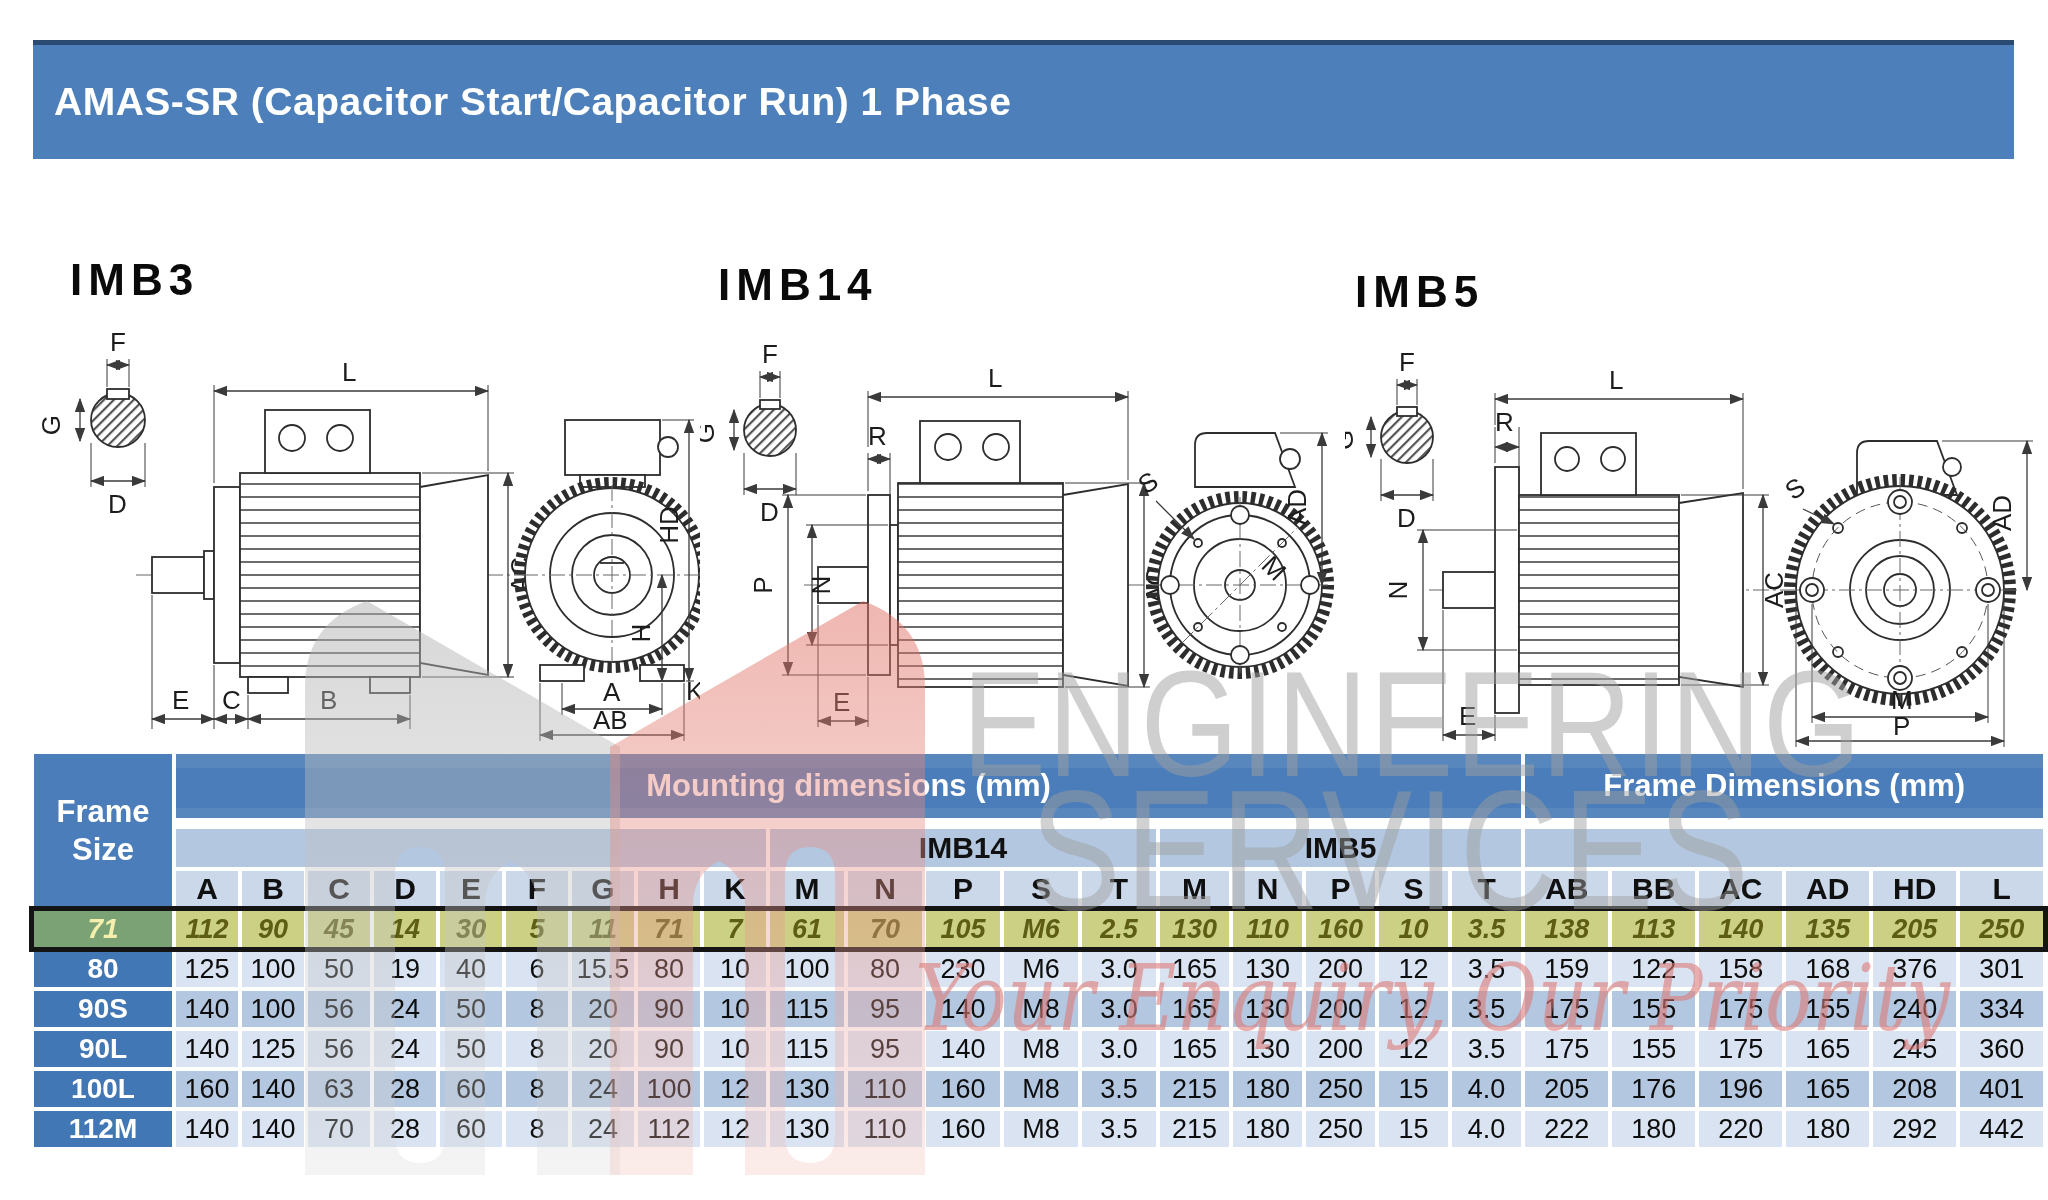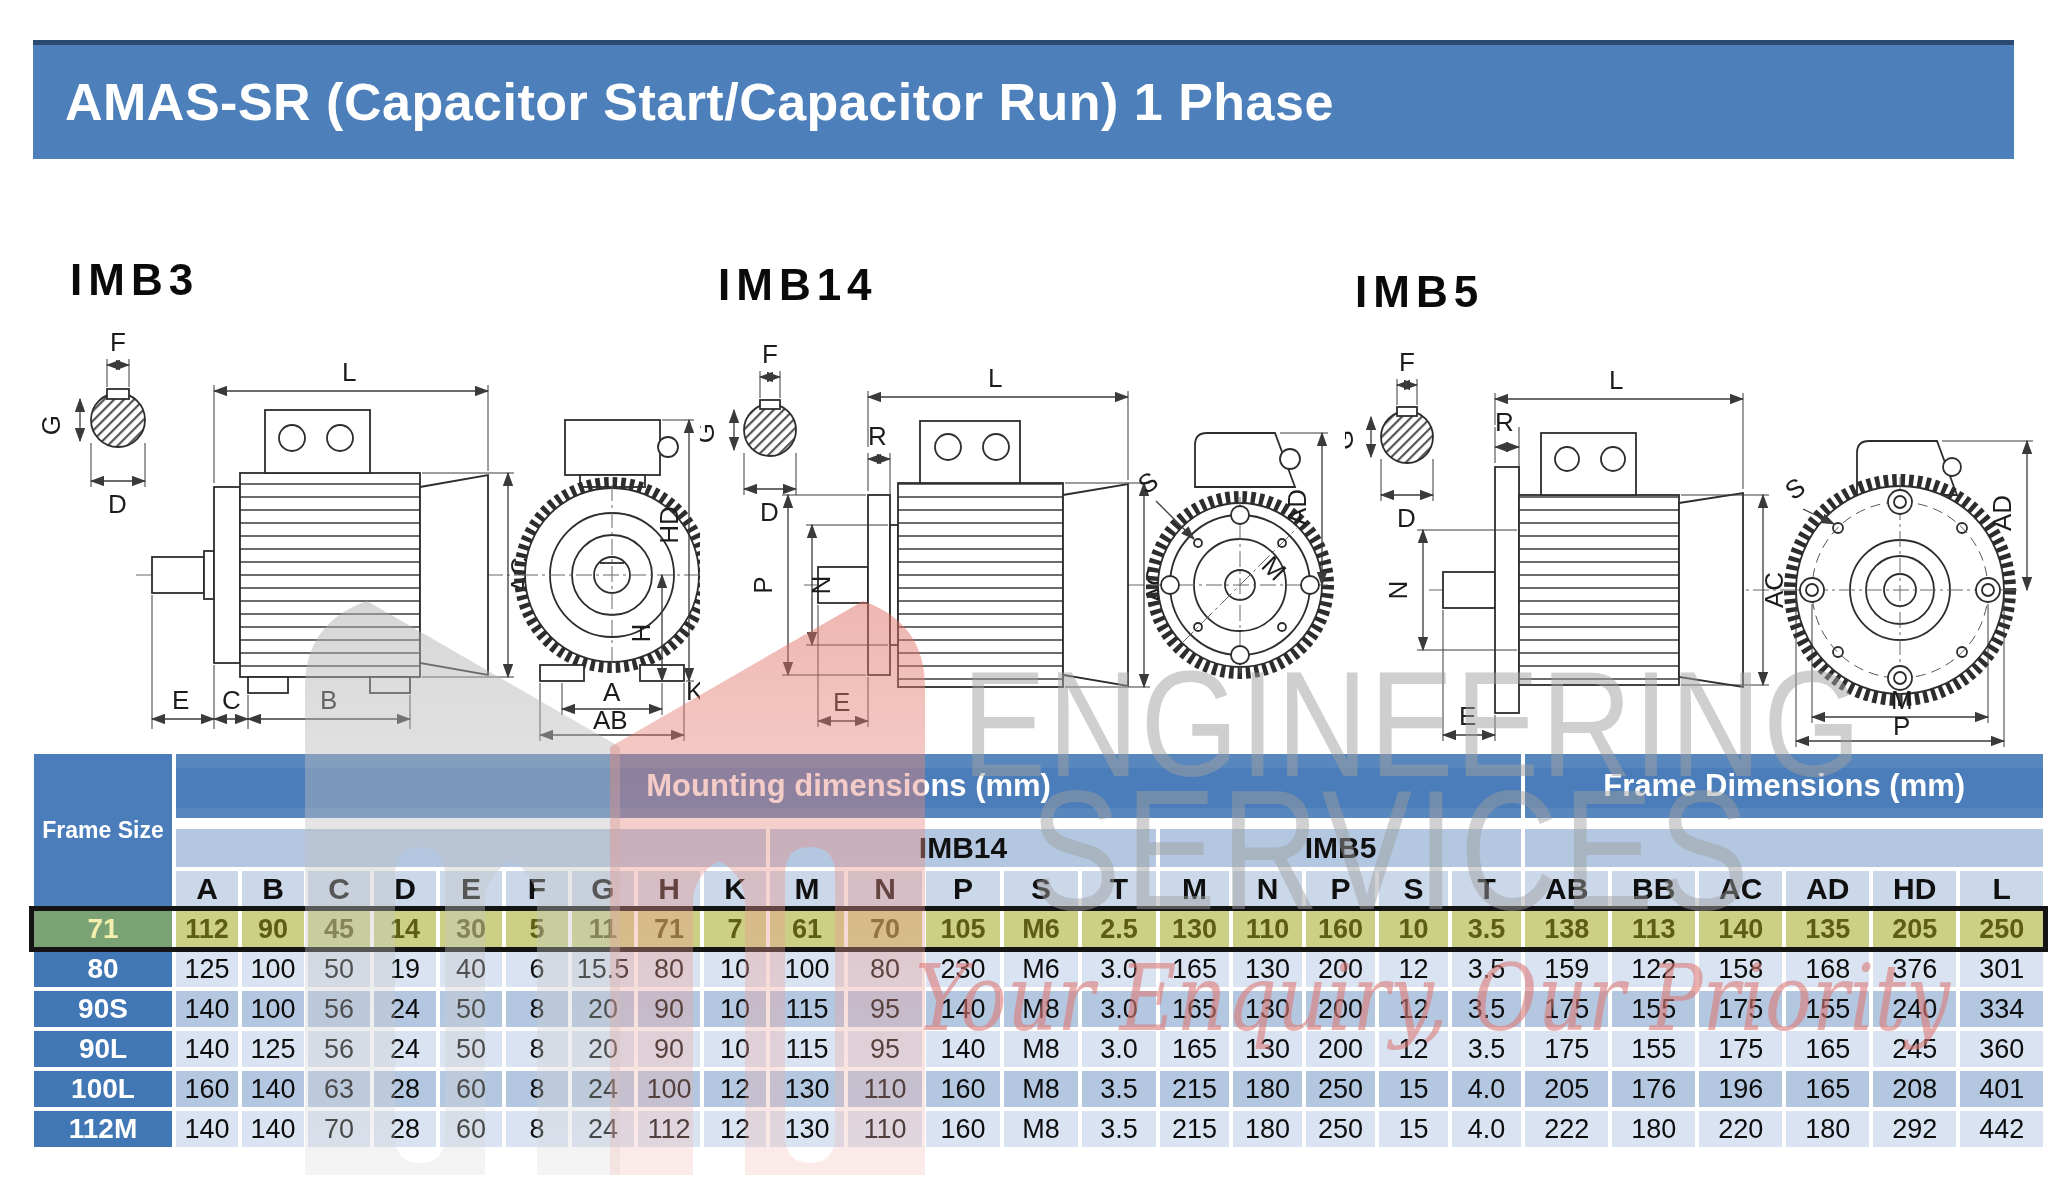--- a/index.html
+++ b/index.html
@@ -3,52 +3,52 @@
 <meta charset="utf-8">
 <style>
   html,body{margin:0;padding:0;background:#fff;}
   .page{position:relative;width:2048px;height:1200px;background:#ffffff;overflow:hidden;
         font-family:"Liberation Sans",sans-serif;}
 
   
   .title-bar{position:absolute;left:33px;top:40px;width:1981px;height:114px;
              background:#4d80bb;border-top:5px solid #2b4a72;z-index:2;
              display:flex;align-items:center;}
-  .title-bar h1{margin:16px;padding-left:16px;color:#fff;font-size:52px;font-weight:700;
+  .title-bar h1{margin:5px;padding-left:16px;color:#fff;font-size:39px;font-weight:700;
                 letter-spacing:0.5px;white-space:nowrap;}
 
   
   .dwg{position:absolute;top:195px;z-index:1;}
   #imb3-svg{left:40px;}
   #imb14-svg{left:700px;}
   #imb5-svg{left:1345px;}
   svg .ln{stroke:#2d2d2d;stroke-width:1.8;fill:none;stroke-linejoin:round;}
   svg .fw{fill:#ffffff;stroke:#2d2d2d;stroke-width:1.8;}
   svg .dim{stroke:#3a3a3a;stroke-width:1.3;fill:none;}
   svg .ext{stroke:#3a3a3a;stroke-width:1;fill:none;}
   svg .cl{stroke:#666;stroke-width:1;stroke-dasharray:16 4 3 4;fill:none;}
   svg .teeth{fill:none;stroke:#2d2d2d;stroke-width:12;stroke-dasharray:4.5 4;}
   svg text.dl{font:26px "Liberation Sans",sans-serif;fill:#1c1c1c;}
   svg text.ttl{font:700 44px "Liberation Sans",sans-serif;fill:#0a0a0a;letter-spacing:6px;}
 
   
   table.dims{position:absolute;left:30px;top:750px;width:1988px;z-index:3;
              border-collapse:separate;border-spacing:4px;table-layout:fixed;background:#fff;}
   table.dims th,table.dims td{padding:0;text-align:center;vertical-align:middle;overflow:hidden;}
-  th.frame-hd{background:#4a7db9;color:#fff;font-size:23px;font-weight:700;line-height:1.2;}
+  th.frame-hd{background:#4a7db9;color:#fff;font-size:31px;font-weight:700;line-height:1.2;}
   th.blue-hd{background:#4a7db9;color:#fff;font-size:31px;font-weight:700;height:64px;
              box-shadow:inset 0 -10px 0 rgba(255,255,255,0.08), inset 0 14px 0 rgba(255,255,255,0.08);}
   tr.hdr-sub th{background:#b3c7e1;height:38px;border-top:7px solid #fff;
                 color:#111;font-weight:700;font-size:30px;}
   tr.hdr-letters th{background:#cbd8ea;height:36px;color:#101010;font-weight:700;font-size:30px;}
   tbody td{font-size:27px;color:#0d0d0d;height:36px;}
   tbody th.frame-cell{background:#4277b6;color:#fff;font-weight:700;font-size:28px;}
   tr.row-light td{background:#d9e3f2;}
   tr.row-dark td{background:#b3c7e1;}
-  tr.highlight{background:#fca5a5;outline:5px solid #141414;}
+  tr.highlight{background:#fca5a5;outline:5px solid #141414;font-style:italic;}
   tr.highlight td{background:#cbd084;color:#5d5d15;font-weight:700;}
   tr.highlight th.frame-cell{background:#7ba274;color:#f4efad;}
 
   
   .wm{position:absolute;inset:0;z-index:6;pointer-events:none;}
   #wm-logo{position:absolute;left:275px;top:575px;width:680px;height:600px;}
   .wm-line1{position:absolute;left:962px;top:638px;font-size:150px;font-weight:400;
             color:rgba(160,160,160,0.5);letter-spacing:2px;white-space:nowrap;
             transform:scaleX(0.84);transform-origin:left top;}
   .wm-line2{position:absolute;left:1030px;top:752px;font-size:170px;font-weight:400;

